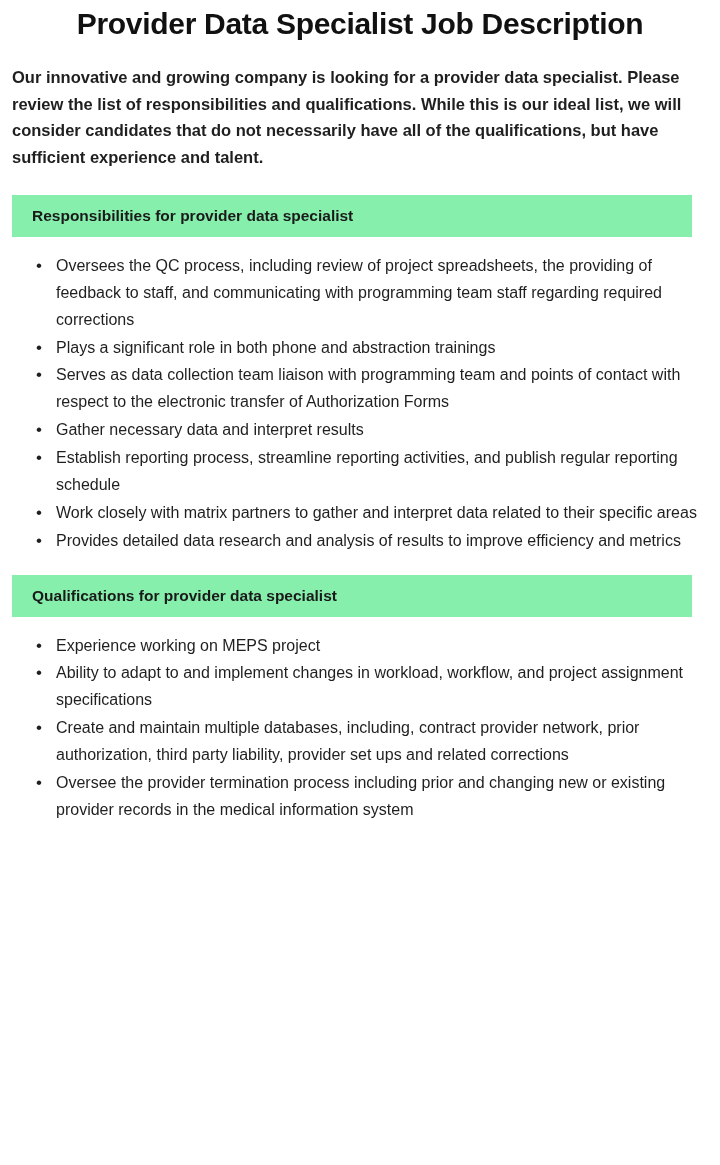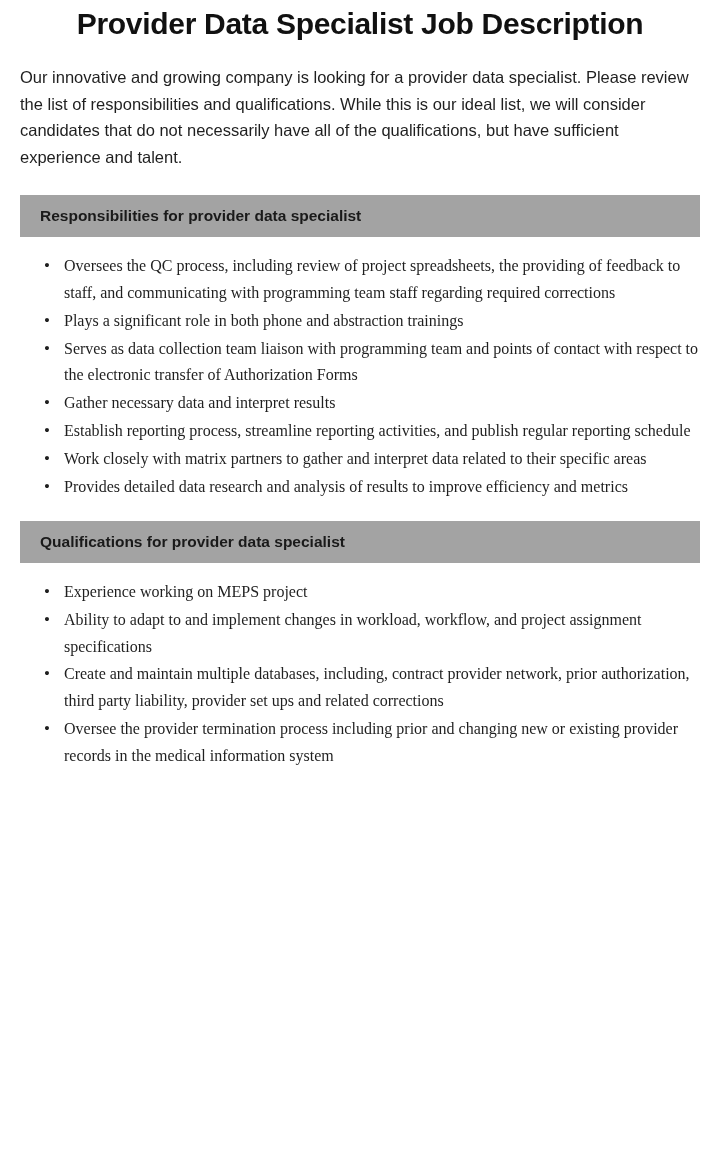--- a/index.html
+++ b/index.html
@@ -10,40 +10,41 @@
   }
   body {
     width: 720px;
     min-height: 1165px;
     font-family: "Liberation Sans", sans-serif;
     color: #1a1a1a;
     -webkit-font-smoothing: antialiased;
   }
   .page {
     width: 720px;
-    padding: 0 20px;
+    padding: 0 12px;
   }
   .doc-title {
     font-size: 30px;
     font-weight: bold;
     text-align: center;
     letter-spacing: -0.3px;
     margin: 6px 0 22px 0;
     line-height: 1.2;
     color: #111111;
   }
   .intro {
     font-size: 16.5px;
     line-height: 1.62;
     color: #1f1f1f;
     margin: 0 0 24px 0;
     max-width: 670px;
+    font-weight: bold;
   }
   .section-header {
-    background: #a3a3a3;
+    background: #86efac;
     font-size: 15.5px;
     font-weight: bold;
     color: #1a1a1a;
     padding: 12px 0 12px 20px;
     margin: 0 0 16px 0;
     width: 680px;
     margin-left: 0;
   }
   .section-wrap {
     margin-bottom: 20px;
@@ -53,21 +54,20 @@
     margin: 0 0 10px 0;
     padding: 0 0 0 22px;
   }
   ul.items li {
     position: relative;
     font-size: 16px;
     line-height: 1.68;
     color: #1f1f1f;
     padding-left: 22px;
     margin-bottom: 1px;
-    font-family: Liberation Serif, serif;
   }
   ul.items li::before {
     content: "\2022";
     position: absolute;
     left: 2px;
     top: -1px;
     font-size: 17px;
     color: #1f1f1f;
     line-height: 1.68;
   }

